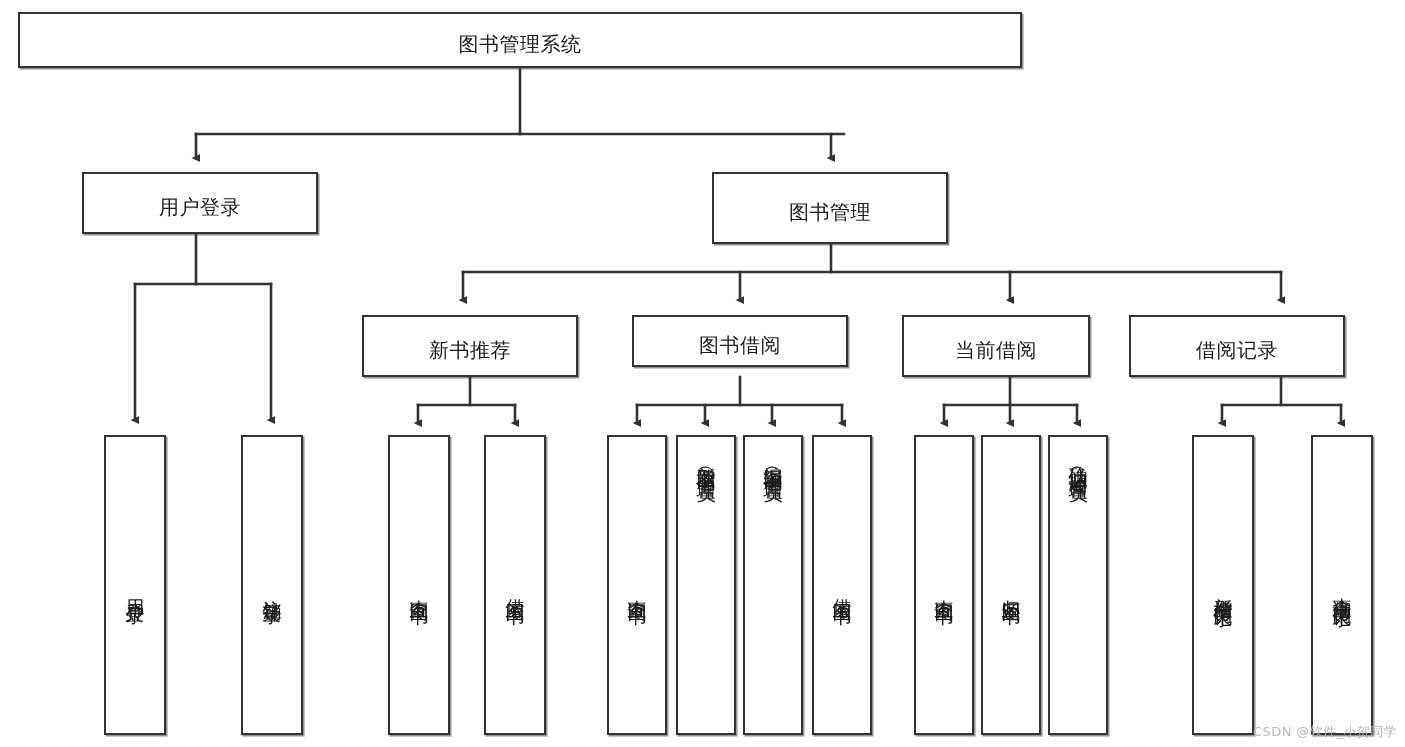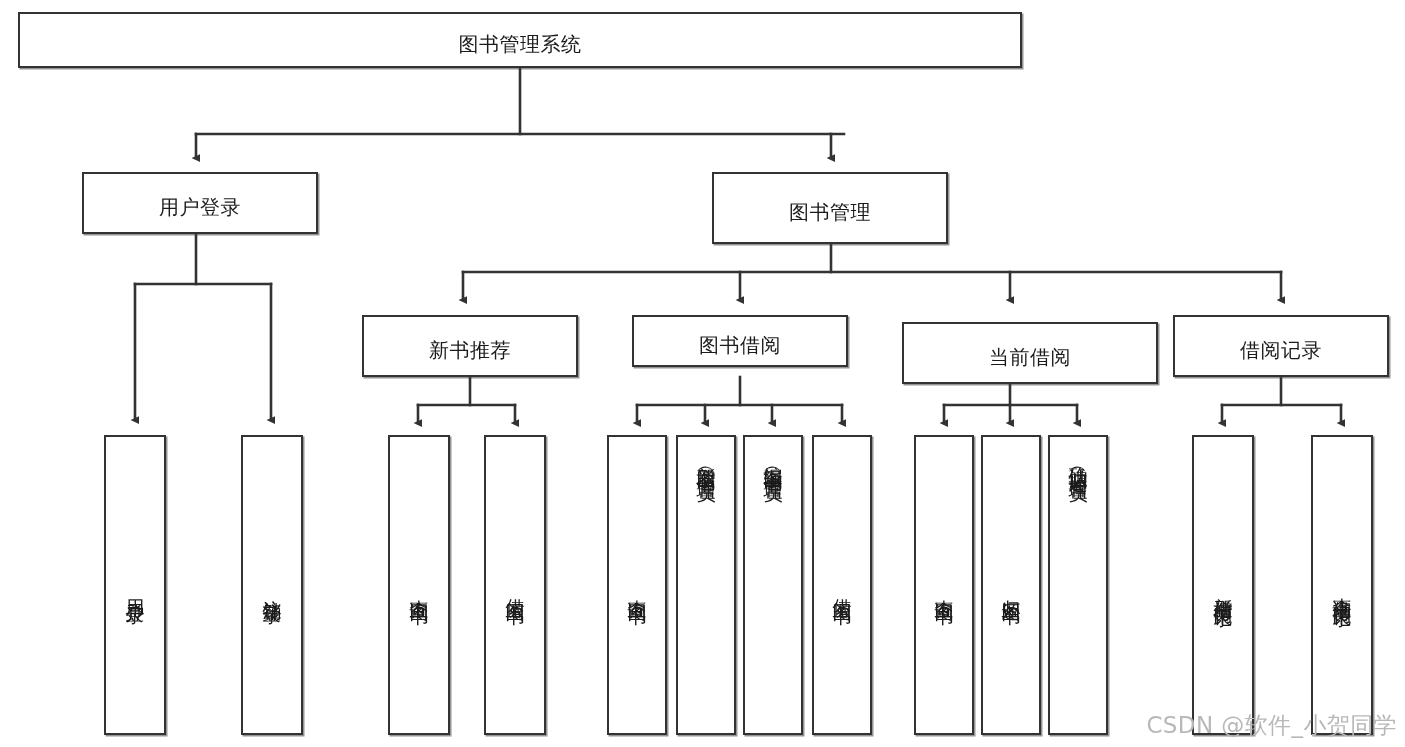--- a/index.html
+++ b/index.html
@@ -65,21 +65,21 @@
   }
   .node.vert.centered {
     align-items: center;
     padding-top: 0;
   }
   #watermark {
     position: absolute;
     right: 8px;
     bottom: 6px;
     color: #b8b8b8;
-    font-size: 23px;
+    font-size: 13px;
     letter-spacing: 0.4px;
     user-select: none;
     white-space: nowrap;
   }
 </style>
 </head>
 <body>
 
 <div id="diagram-root">
 
@@ -146,25 +146,25 @@
   </div>
 
   <div class="node horiz" style="left:362px; top:315px; width:216px; height:62px;">
     <span class="label">新书推荐</span>
   </div>
 
   <div class="node horiz" style="left:632px; top:315px; width:216px; height:52px;">
     <span class="label">图书借阅</span>
   </div>
 
-  <div class="node horiz" style="left:902px; top:322px; width:256px; height:62px;">
+  <div class="node horiz" style="left:902px; top:315px; width:188px; height:62px;">
     <span class="label">当前借阅</span>
   </div>
 
-  <div class="node horiz" style="left:1173px; top:315px; width:216px; height:62px;">
+  <div class="node horiz" style="left:1129px; top:315px; width:216px; height:62px;">
     <span class="label">借阅记录</span>
   </div>
 
   <div class="node vert centered" style="left:104px; top:435px; width:62px; height:300px;">
     <span class="label">用户登录</span>
   </div>
 
   <div class="node vert centered" style="left:241px; top:435px; width:62px; height:300px;">
     <span class="label">注销登录</span>
   </div>

